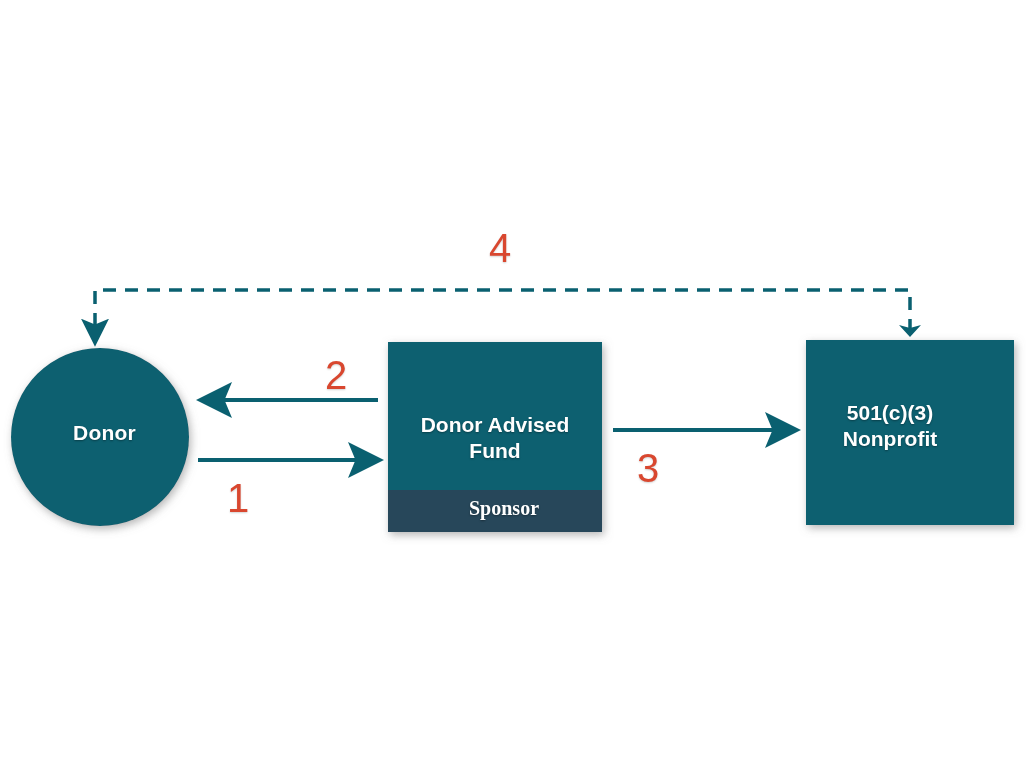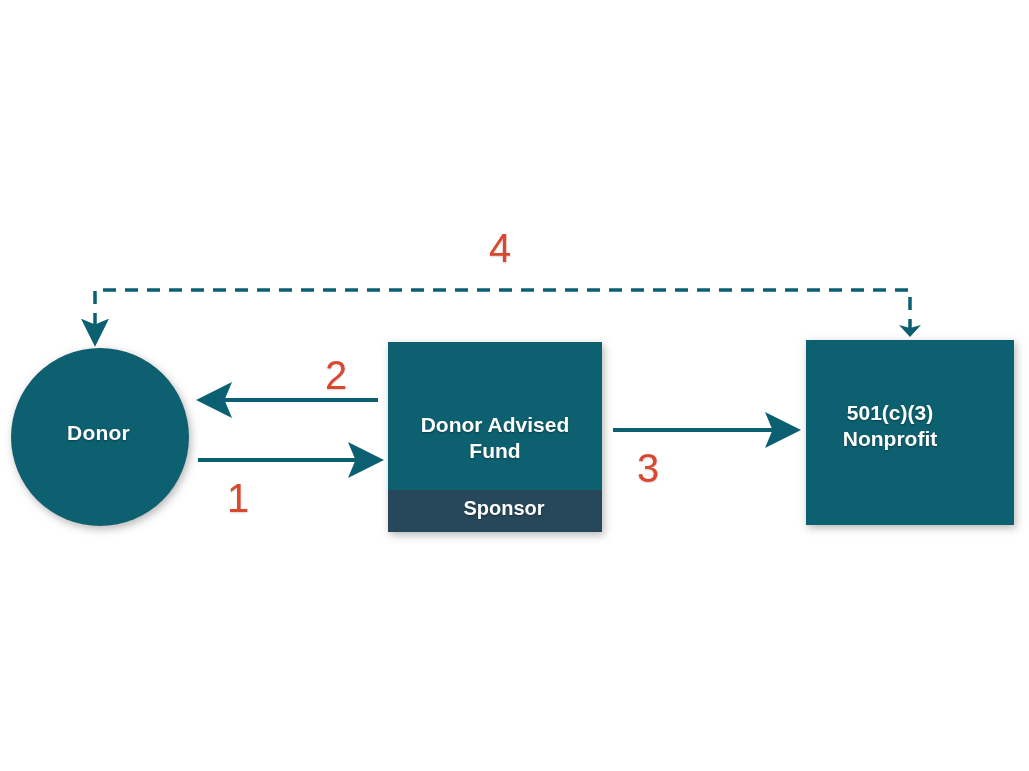--- a/index.html
+++ b/index.html
@@ -30,39 +30,40 @@
     color: #ffffff;
     font-weight: bold;
     text-align: center;
     line-height: 1.22;
     text-shadow: 0 1px 2px rgba(0,0,0,0.35);
     pointer-events: none;
     white-space: pre-line;
   }
   
   #donor-label {
-    left: 9px;
+    left: 15px;
     top: 420px;
     width: 179px;
     font-size: 21px;
     letter-spacing: .2px;
   }
   
   #daf-label {
     left: 388px;
     top: 412px;
     width: 214px;
     font-size: 21px;
   }
   
   #sponsor-label {
     left: 388px;
     top: 496px;
     width: 232px;
     font-size: 20px;
+    font-family: Liberation Serif, serif;
   }
   
   #nonprofit-label {
     left: 806px;
     top: 400px;
     width: 168px;
     font-size: 21px;
   }
   .step-number {
     position: absolute;

